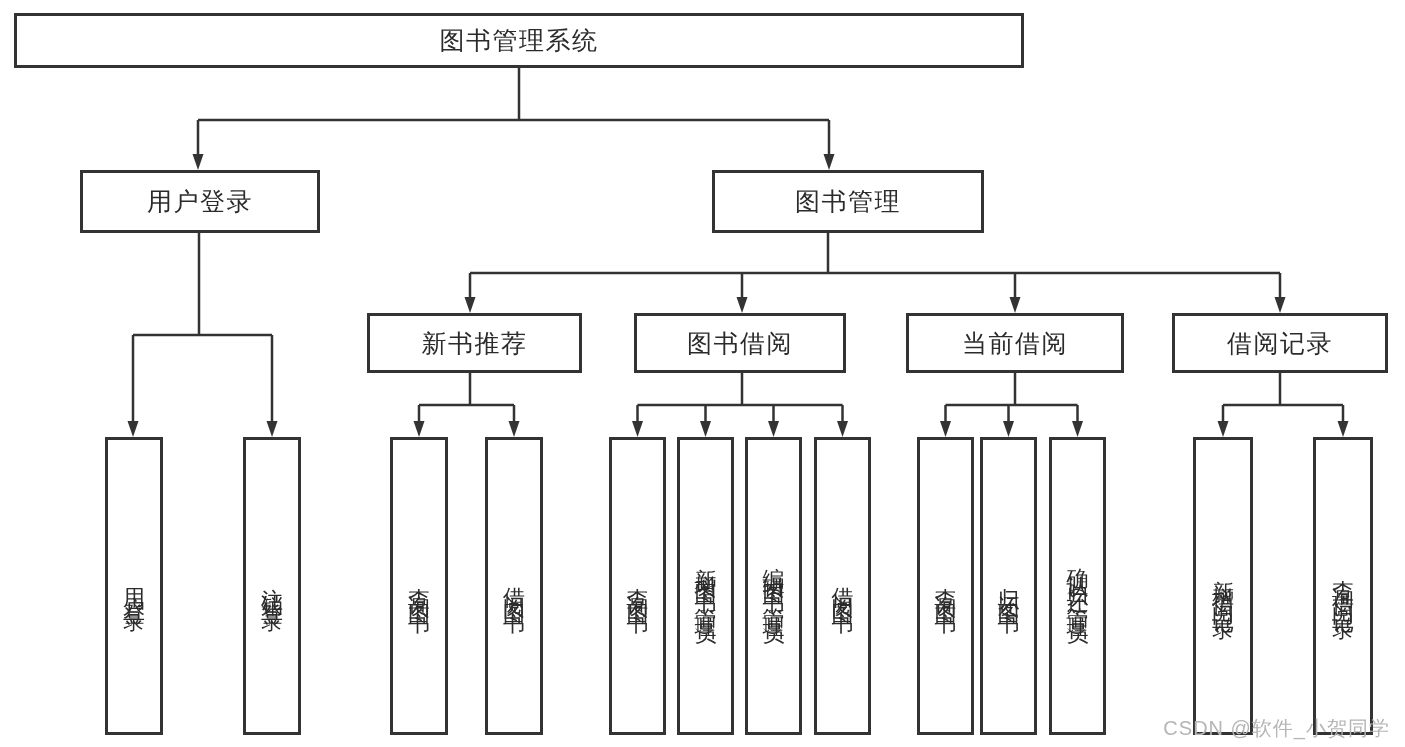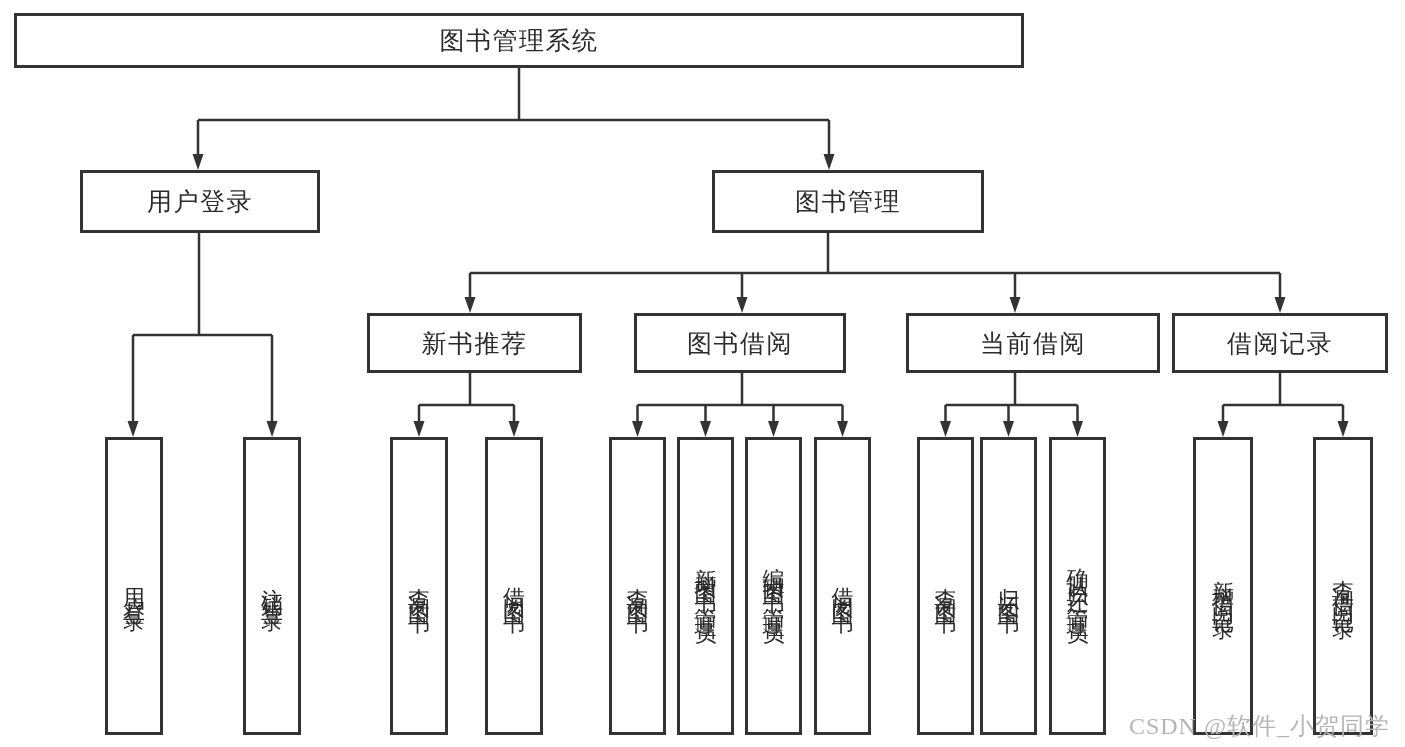--- a/index.html
+++ b/index.html
@@ -14,21 +14,21 @@
     display:flex; align-items:center; justify-content:center;
     color:#2b2b2b; z-index:1;
   }
   .h-node { font-size:25px; letter-spacing:1.5px; }
   .v-node span {
     writing-mode:vertical-rl; text-orientation:mixed;
     font-size:22px; letter-spacing:8px; line-height:1;
   }
   .watermark {
     position:absolute; right:15px; bottom:5px; z-index:2;
-    font-size:24px; color:#b5b5b5; letter-spacing:1px;font-family:Liberation Serif, serif;
+    font-size:20px; color:#b5b5b5; letter-spacing:1px;
   }
 </style>
 </head>
 <body>
 
 <div class="canvas">
 
   <svg class="connectors" width="1405" height="747" viewBox="0 0 1405 747">
     <defs>
       <path id="arw" d="M -5.5 -16 L 5.5 -16 L 0 0 Z" fill="#333333"></path>
@@ -72,21 +72,21 @@
     </g>
   </svg>
 
   <div class="node h-node" style="left:14px;top:13px;width:1010px;height:55px;">图书管理系统</div>
 
   <div class="node h-node" style="left:80px;top:170px;width:240px;height:63px;">用户登录</div>
   <div class="node h-node" style="left:712px;top:170px;width:272px;height:63px;">图书管理</div>
 
   <div class="node h-node" style="left:347px;top:313px;width:215px;height:60px;margin-left:20px;">新书推荐</div>
   <div class="node h-node" style="left:634px;top:313px;width:212px;height:60px;">图书借阅</div>
-  <div class="node h-node" style="left:906px;top:313px;width:254px;height:60px;">当前借阅</div>
+  <div class="node h-node" style="left:906px;top:313px;width:218px;height:60px;">当前借阅</div>
   <div class="node h-node" style="left:1172px;top:313px;width:216px;height:60px;">借阅记录</div>
 
   <div class="node v-node" style="left:105px;top:437px;width:58px;height:298px;">
     <span>用户登录</span>
   </div>
   <div class="node v-node" style="left:243px;top:437px;width:58px;height:298px;">
     <span>注销登录</span>
   </div>
 
   <div class="node v-node" style="left:390px;top:437px;width:58px;height:298px;">

